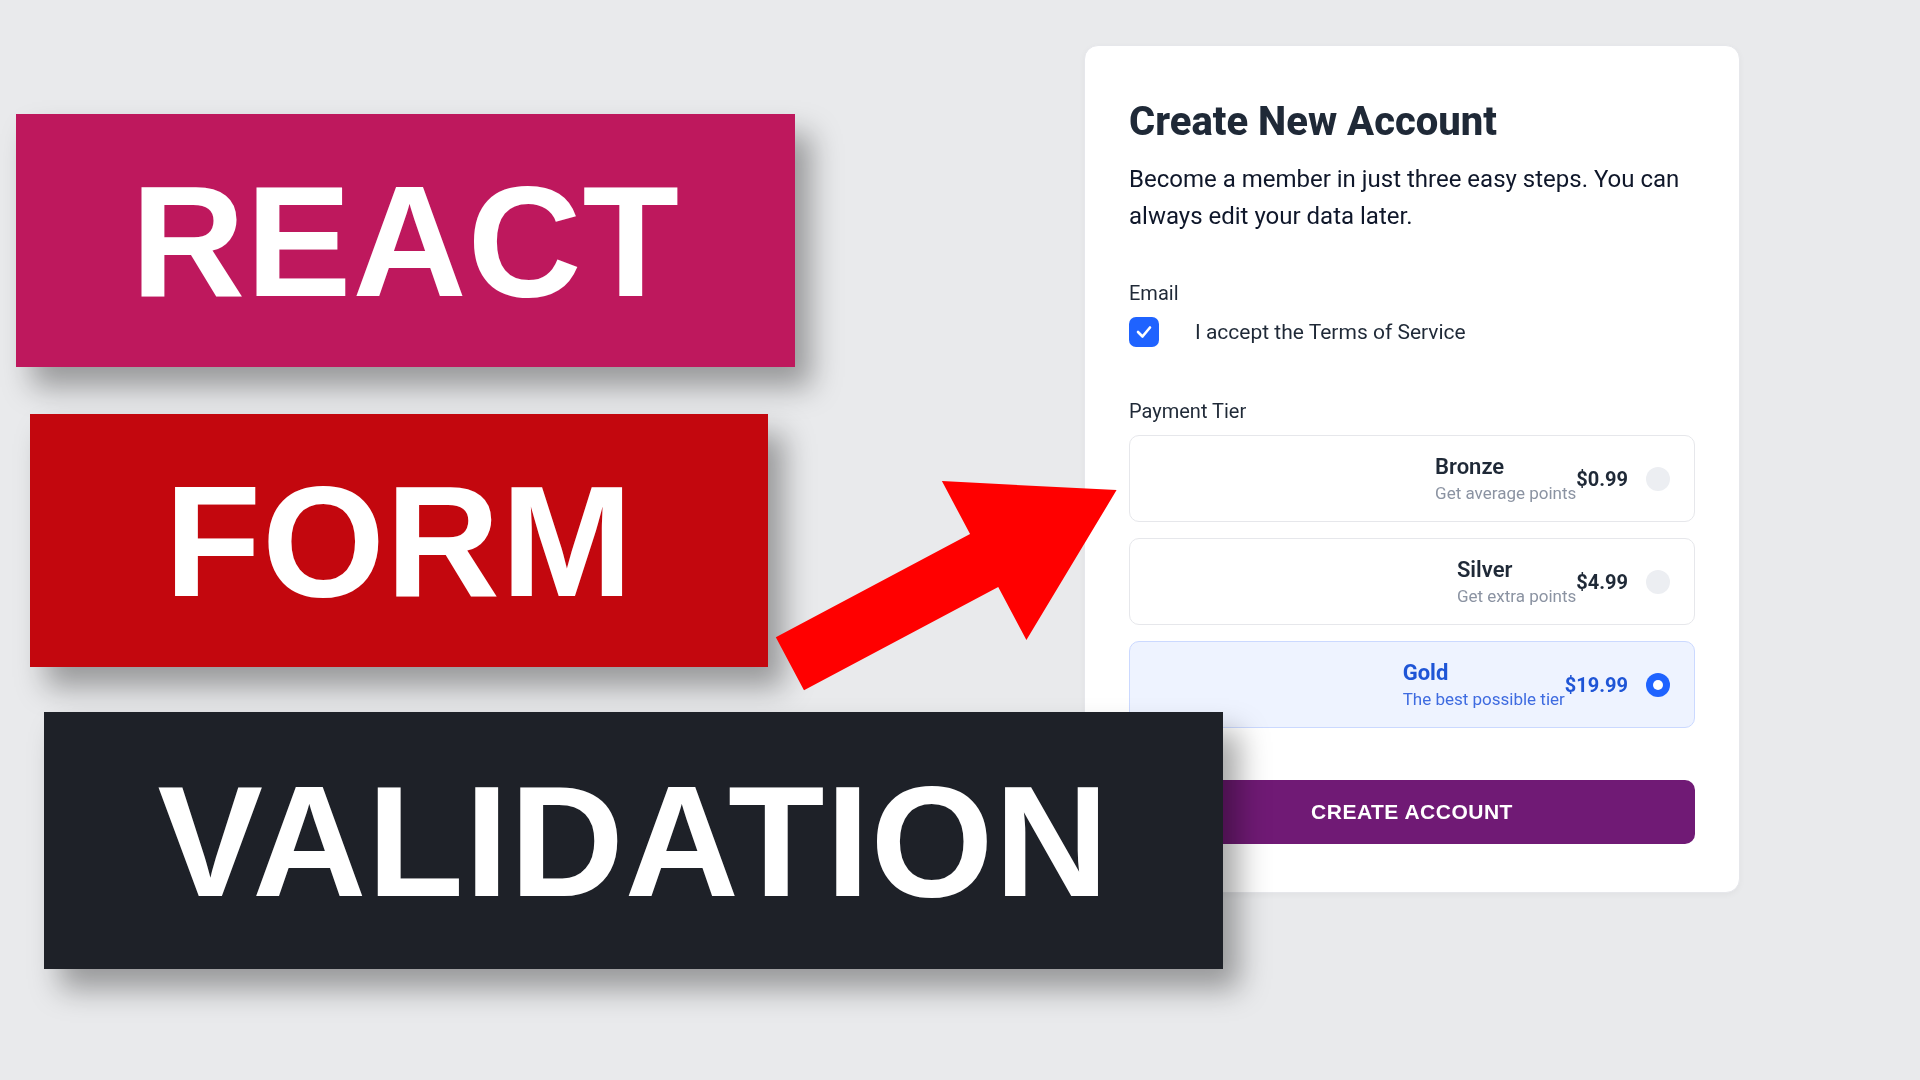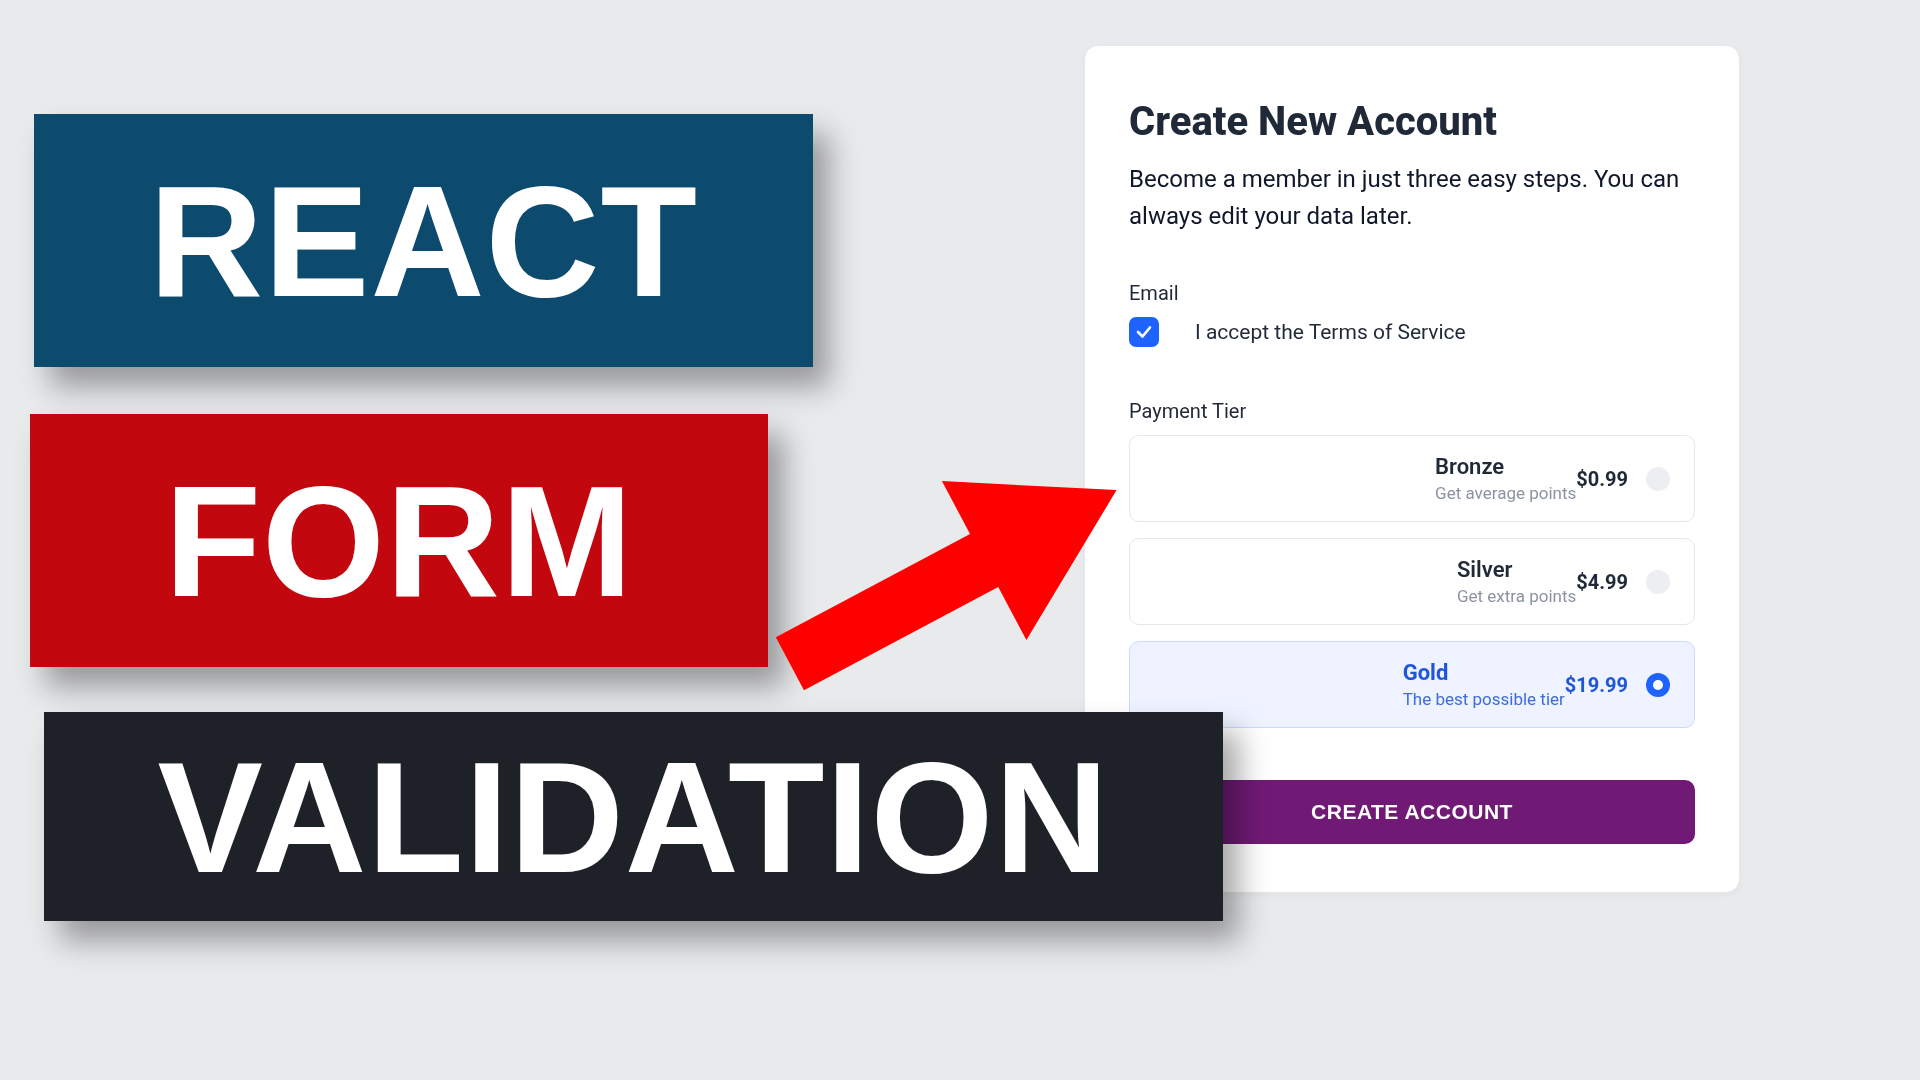--- a/index.html
+++ b/index.html
@@ -15,36 +15,36 @@
   position: absolute;
   font-weight: 900;
   color: #fff;
   letter-spacing: 1px;
   padding: 40px 60px;
   box-shadow: 16px 20px 28px rgba(0,0,0,.35);
   font-family: Arial, Helvetica, sans-serif;
   font-stretch: condensed;
 }
 .label-react {
-  top: 114px; left: 34px;
+  top: 114px; left: 16px;
   width: 779px; height: 253px;
-  background: #0c4a6e;
+  background: #be185d;
   font-size: 158px; line-height: 1;
   display:flex; align-items:center; justify-content:center;
 }
 .label-form {
   top: 414px; left: 30px;
   width: 738px; height: 253px;
   background: #c3070e;
   font-size: 158px; line-height: 1;
   display:flex; align-items:center; justify-content:center;
 }
 .label-validation {
   top: 712px; left: 44px;
-  width: 1179px; height: 209px;
+  width: 1179px; height: 257px;
   background: #1e2128;
   font-size: 158px; line-height: 1;
   display:flex; align-items:center; justify-content:center;
   z-index: 5;
 }
 
 
 .arrow-wrap {
   position: absolute;
   top: 404px; left: 710px;

